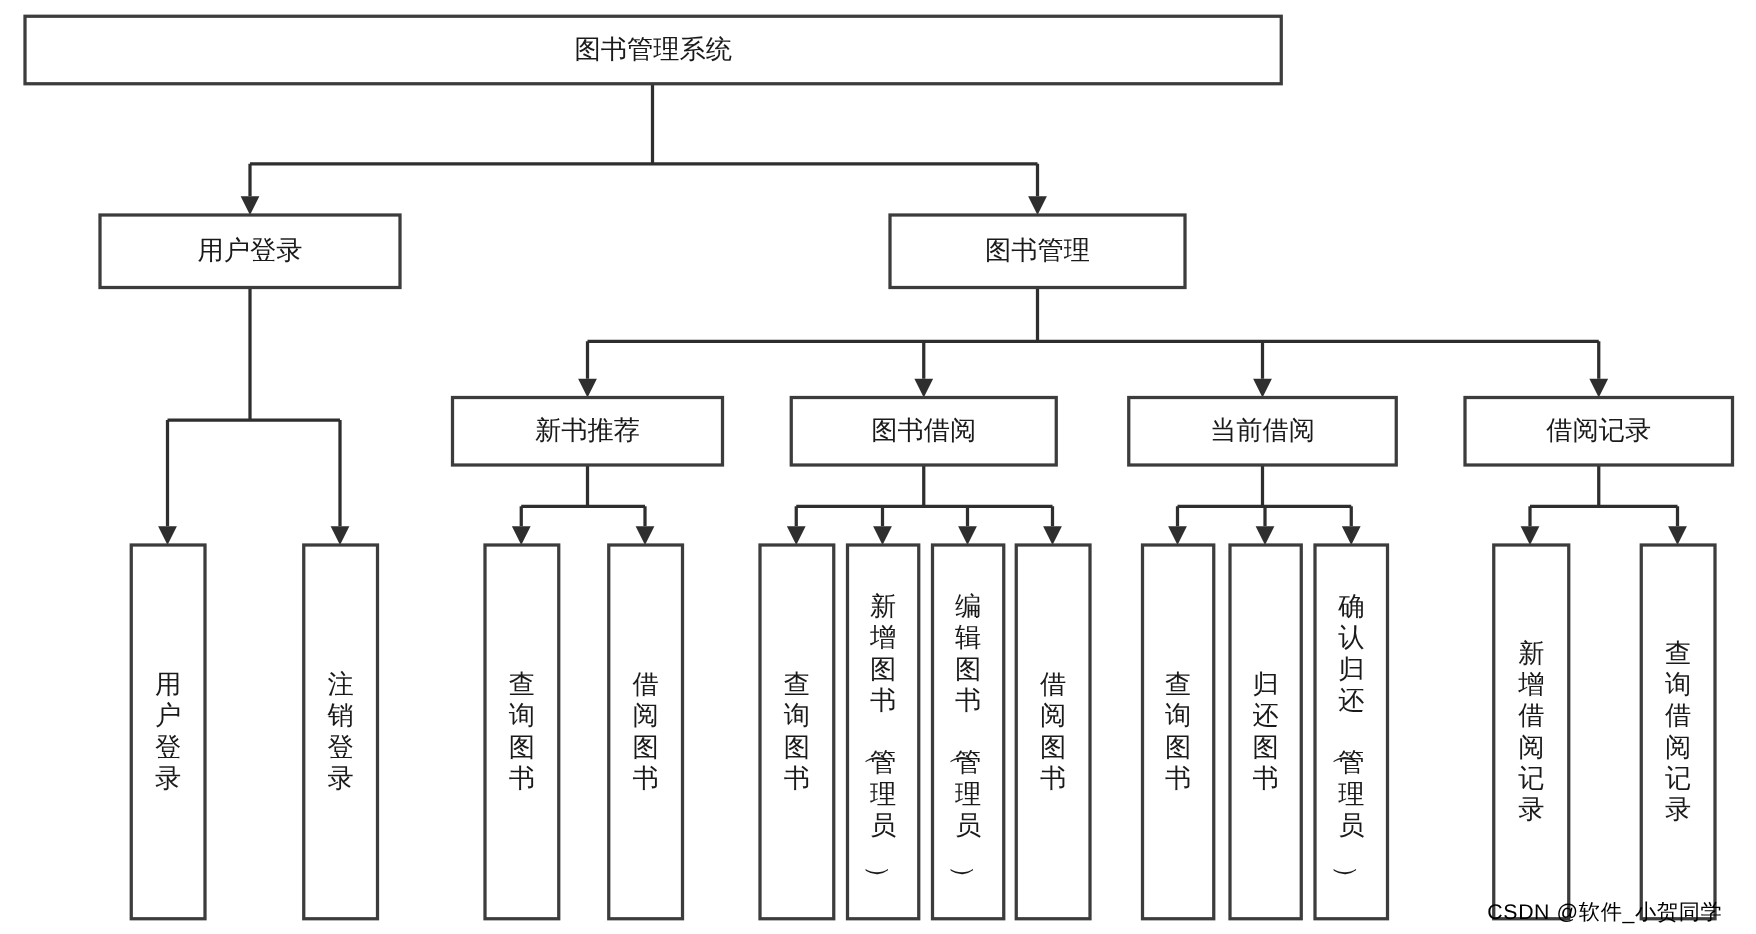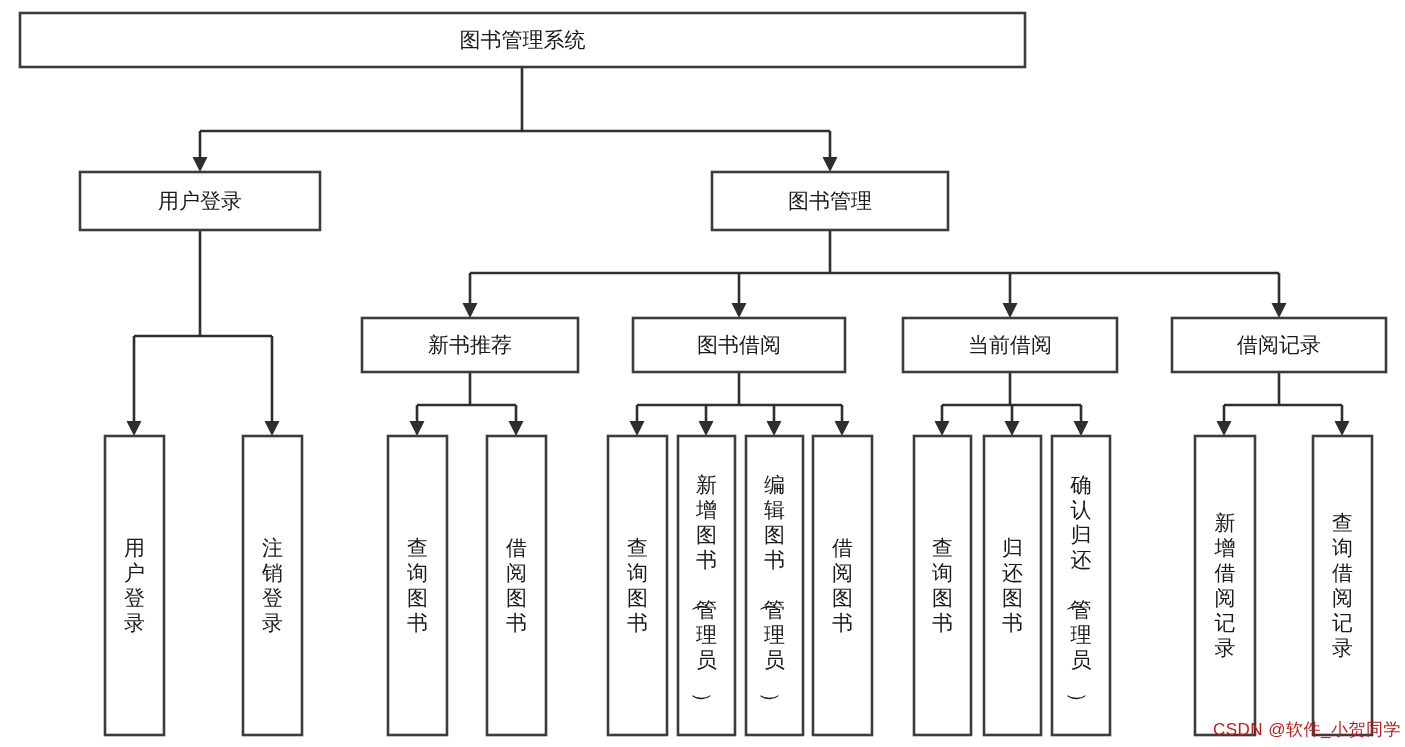--- a/index.html
+++ b/index.html
@@ -51,25 +51,25 @@
     stroke-width: 2.6;
     fill: none;
     stroke-linecap: butt;
   }
   .arrow-head {
     fill: #2e2e2e;
     stroke: none;
   }
   .watermark {
     position: absolute;
-    right: 4px;
+    right: 27px;
     bottom: 6px;
     font-family: "Liberation Sans", "DejaVu Sans", sans-serif;
     font-size: 17px;
-    color: #b91c1c;
+    color: #000000;
     letter-spacing: 0.5px;
     white-space: nowrap;
     user-select: none;
     pointer-events: none;
   }
 </style>
 </head>
 <body>
 
 <div id="diagram-root">

